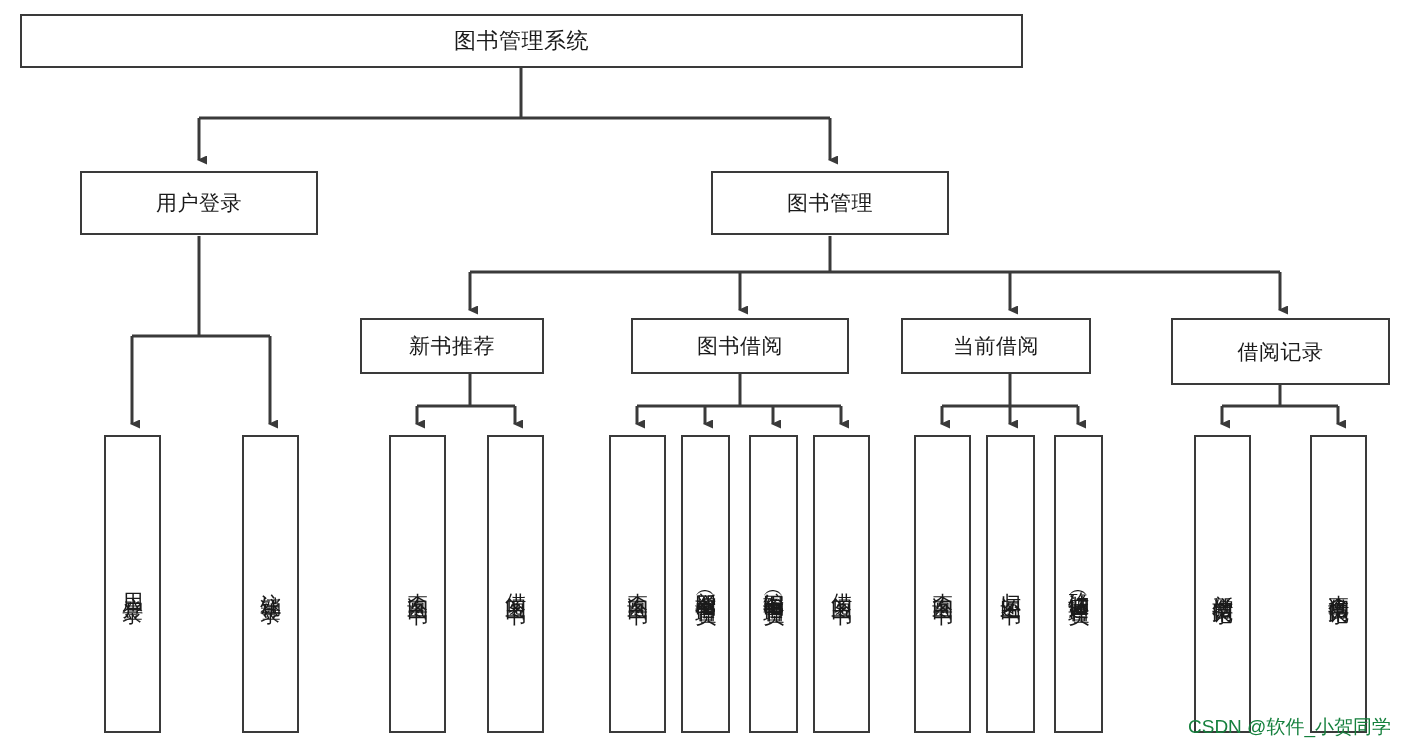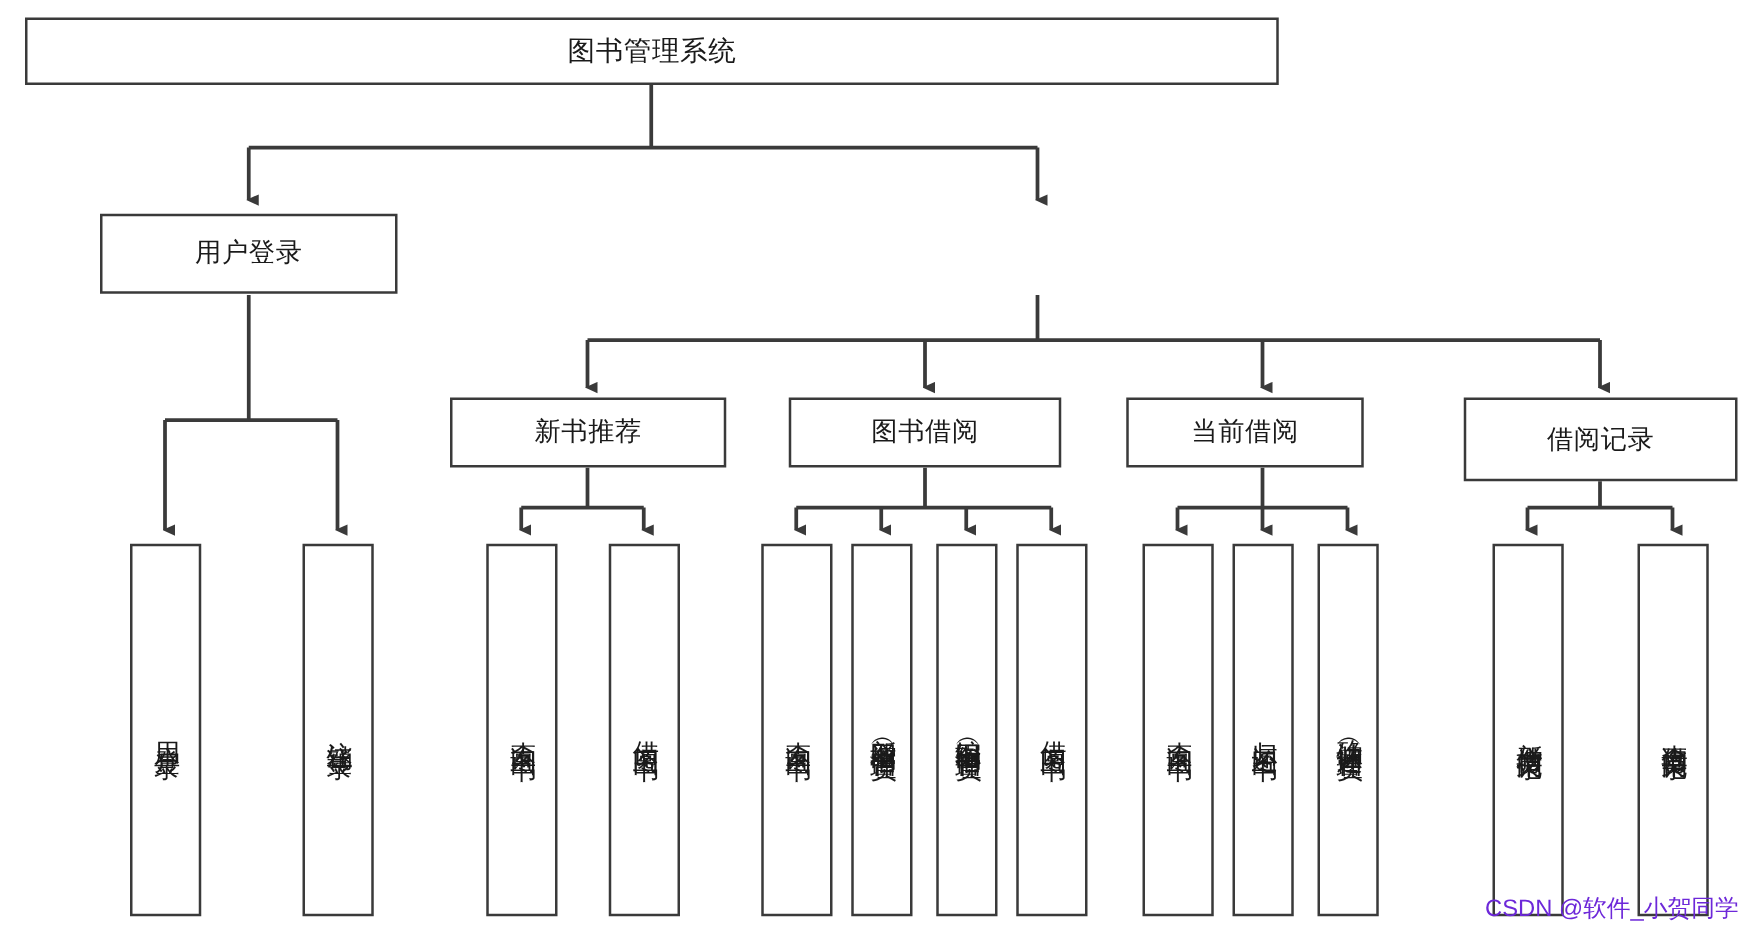--- a/index.html
+++ b/index.html
@@ -53,21 +53,21 @@
     letter-spacing: 4px;
     line-height: 1.25;
     padding: 4px 0;
   }
   .node-v.tall {
     letter-spacing: 2px;
   }
   .watermark {
     position: absolute;
     font-size: 19px;
-    color: #6d28d9;
+    color: #15803d;
     white-space: nowrap;
     z-index: 6;
     pointer-events: none;
     font-family: "Liberation Sans", "DejaVu Sans", sans-serif;
   }
 </style>
 </head>
 <body>
 
 <div id="canvas">
@@ -118,22 +118,23 @@
       <path d="M1280,374 L1280,406"></path>
       <path d="M1222,406 L1338,406"></path>
       <path d="M1222,406 L1222,424" marker-end="url(#arrow)"></path>
       <path d="M1338,406 L1338,424" marker-end="url(#arrow)"></path>
     </g>
   </svg>
 
   <div class="node node-h node-root" style="left:20px; top:14px; width:1003px; height:54px;">图书管理系统</div>
 
   <div class="node node-h" style="left:80px; top:171px; width:238px; height:64px;">用户登录</div>
+  <div class="node node-h" style="left:711px; top:171px; width:238px; height:64px;">图书管理</div>
 
-  <div class="node node-h" style="left:360px; top:318px; width:221px; height:56px;">新书推荐</div>
+  <div class="node node-h" style="left:360px; top:318px; width:184px; height:56px;">新书推荐</div>
   <div class="node node-h" style="left:631px; top:318px; width:218px; height:56px;">图书借阅</div>
   <div class="node node-h" style="left:901px; top:318px; width:190px; height:56px;">当前借阅</div>
   <div class="node node-h" style="left:1171px; top:318px; width:219px; height:67px;">借阅记录</div>
 
   <div class="node node-v" style="left:104px; top:435px; width:57px; height:298px;">用户登录</div>
   <div class="node node-v" style="left:242px; top:435px; width:57px; height:298px;">注销登录</div>
 
   <div class="node node-v" style="left:389px; top:435px; width:57px; height:298px;">查询图书</div>
   <div class="node node-v" style="left:487px; top:435px; width:57px; height:298px;">借阅图书</div>
 

